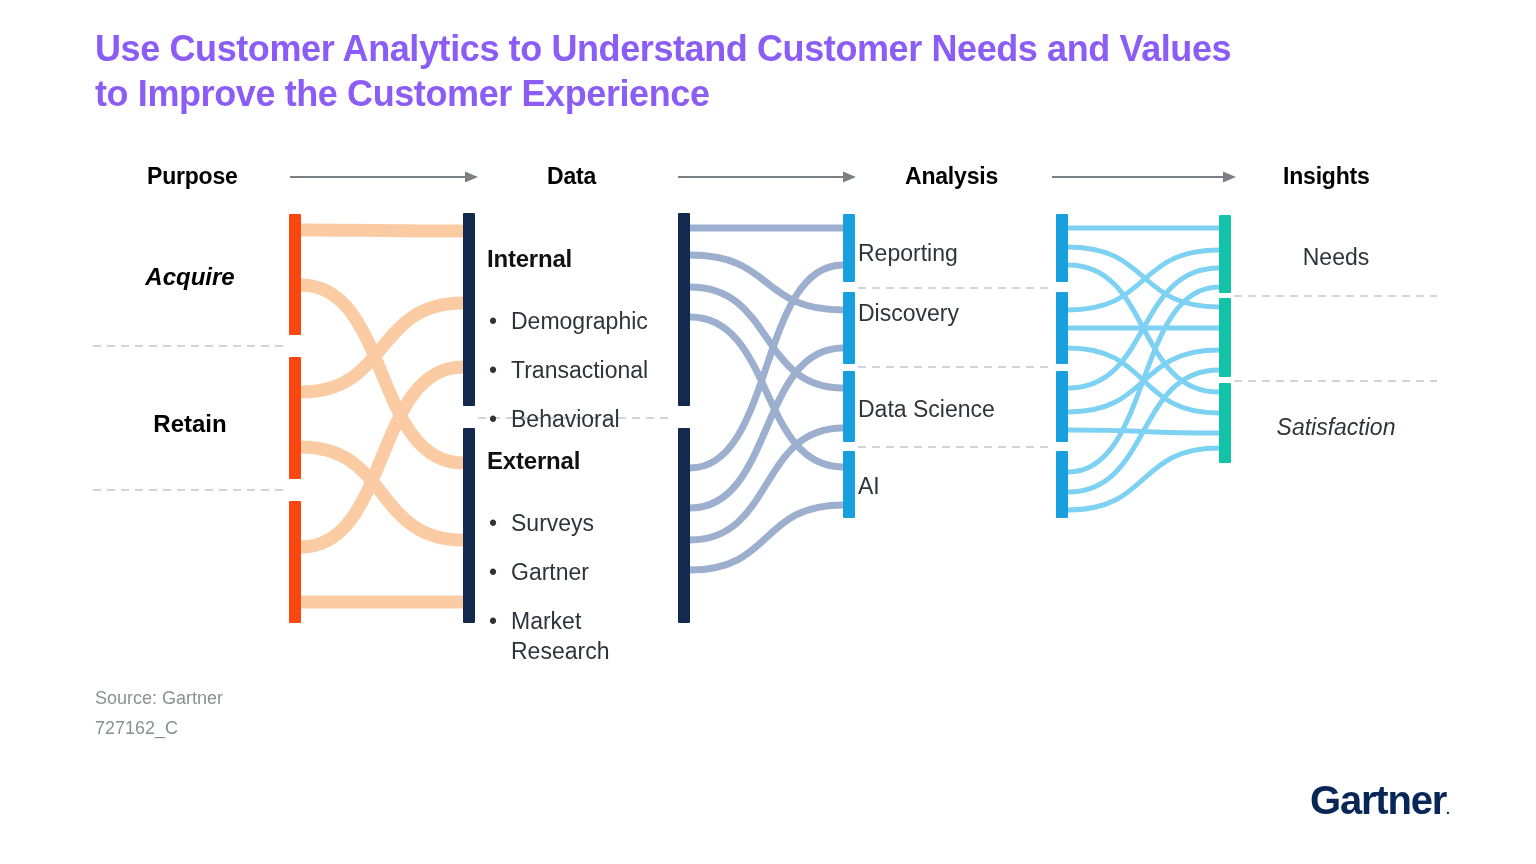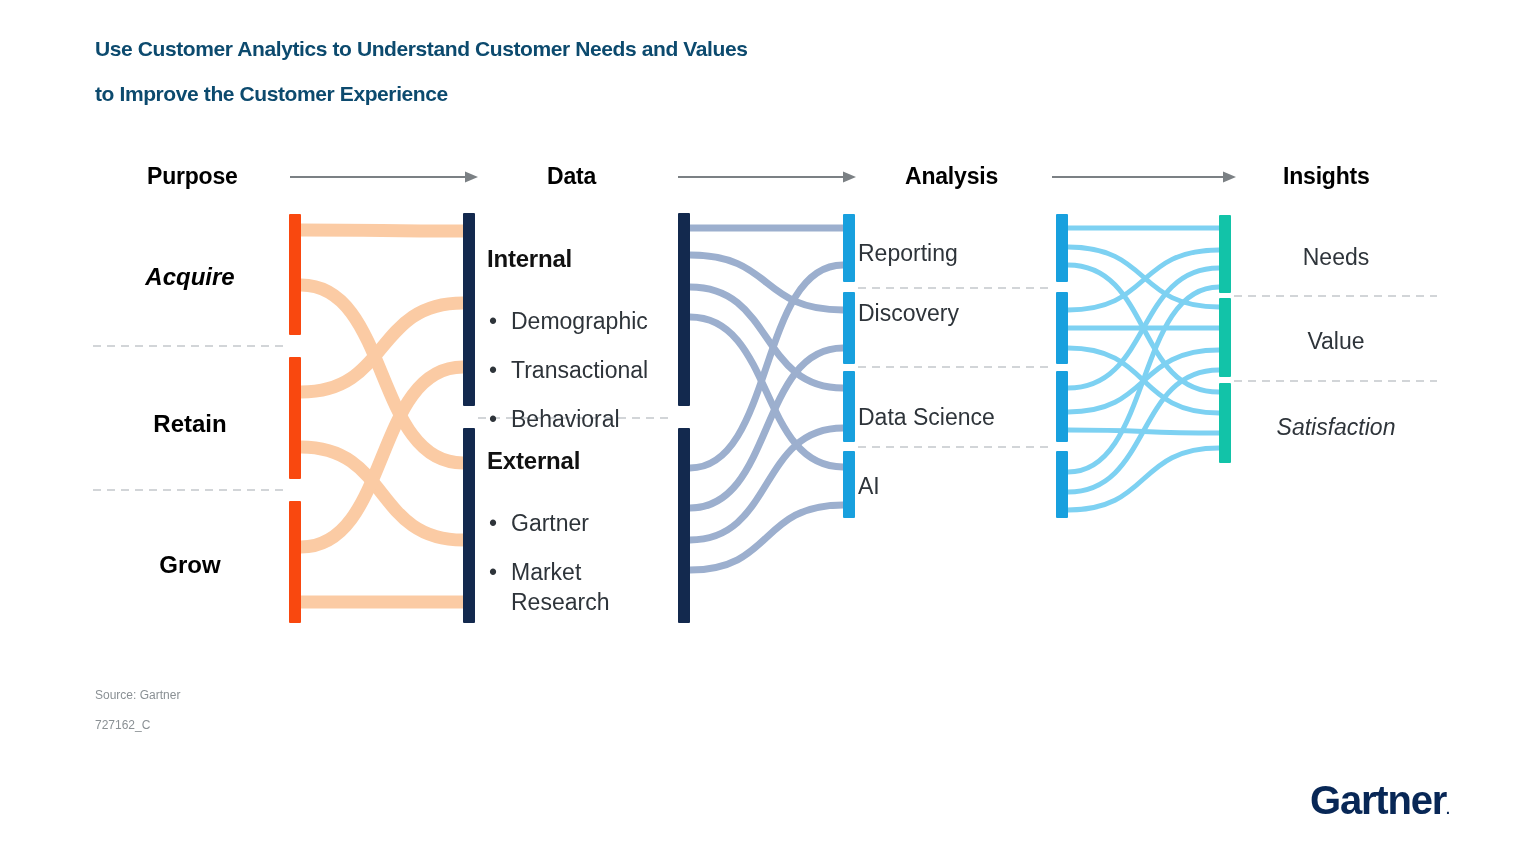--- a/index.html
+++ b/index.html
@@ -1,29 +1,29 @@
 <!DOCTYPE html>
 <html><head>
 <meta charset="utf-8">
 <style>
   html,body{margin:0;padding:0;background:#fff;}
   .page{position:relative;width:1536px;height:864px;background:#ffffff;
         font-family:"Liberation Sans",sans-serif;overflow:hidden;}
   .abs{position:absolute;}
-  .title{left:95px;top:26px;font-size:21px;line-height:45px;font-weight:bold;
-         color:#0c4a6e;letter-spacing:-0.4px;}
+  .title{left:95px;top:26px;font-size:36px;line-height:45px;font-weight:bold;
+         color:#8b5cf6;letter-spacing:-0.4px;}
   .col-header{font-weight:bold;font-size:23px;color:#000;letter-spacing:-0.2px;}
   .flow-label{font-weight:bold;font-size:24px;color:#000;width:198px;text-align:center;}
   .data-title{font-weight:bold;font-size:24px;color:#111;letter-spacing:-0.2px;}
   .bullet-item{position:relative;padding-left:24px;font-size:23px;line-height:30px;
                color:#2e343a;width:158px;margin-top:19px;}
   .bullet-item::before{content:"\2022";position:absolute;left:2px;top:0;color:#2e343a;}
   .mid-label{font-size:23px;color:#2e343a;width:196px;}
   .ins-label{font-size:23px;color:#2e343a;width:200px;text-align:center;}
-  .source-line{font-size:12px;color:#8a9094;}
+  .source-line{font-size:18px;color:#8a9094;}
   .logo{font-size:40px;font-weight:bold;letter-spacing:-1.2px;}
   .logo .reg{font-size:14px;font-weight:bold;}
   svg{position:absolute;left:0;top:0;}
 </style>
 </head>
 <body>
 
 <div class="page">
 
   <svg id="flow-svg" width="1536" height="864" viewBox="0 0 1536 864">
@@ -92,42 +92,41 @@
     <div>to Improve the Customer Experience</div>
   </div>
 
   <div class="abs col-header" style="left:147px;top:163px;">Purpose</div>
   <div class="abs col-header" style="left:547px;top:163px;">Data</div>
   <div class="abs col-header" style="left:905px;top:163px;">Analysis</div>
   <div class="abs col-header" style="left:1283px;top:163px;">Insights</div>
 
   <div class="abs flow-label" style="left:91px;top:263px;font-style:italic;">Acquire</div>
   <div class="abs flow-label" style="left:91px;top:410px;">Retain</div>
-  <div class="abs flow-label" style="left:91px;top:551px;">Grow</div>
 
   <div class="abs data-title" style="left:487px;top:245px;">Internal</div>
   <div class="abs" style="left:487px;top:287px;">
     <div class="bullet-item">Demographic</div>
     <div class="bullet-item">Transactional</div>
     <div class="bullet-item">Behavioral</div>
   </div>
 
   <div class="abs data-title" style="left:487px;top:447px;">External</div>
   <div class="abs" style="left:487px;top:489px;">
+    <div class="bullet-item">Surveys</div>
     <div class="bullet-item">Gartner</div>
     <div class="bullet-item" style="width:130px;">Market Research</div>
   </div>
 
   <div class="abs mid-label" style="left:858px;top:240px;">Reporting</div>
   <div class="abs mid-label" style="left:858px;top:300px;">Discovery</div>
-  <div class="abs mid-label" style="left:858px;top:396px;margin-top:8px;">Data Science</div>
+  <div class="abs mid-label" style="left:858px;top:396px;">Data Science</div>
   <div class="abs mid-label" style="left:858px;top:473px;">AI</div>
 
   <div class="abs ins-label" style="left:1236px;top:244px;">Needs</div>
-  <div class="abs ins-label" style="left:1236px;top:328px;">Value</div>
   <div class="abs ins-label" style="left:1236px;top:414px;font-style:italic;">Satisfaction</div>
 
   <div class="abs source-line" style="left:95px;top:688px;">Source: Gartner</div>
   <div class="abs source-line" style="left:95px;top:718px;">727162_C</div>
 
   <div class="abs logo" style="left: 1310px; top: 778px; color: rgb(8, 39, 86);">
     <span>Gartner</span><span class="reg">.</span>
   </div>
 
 </div>

